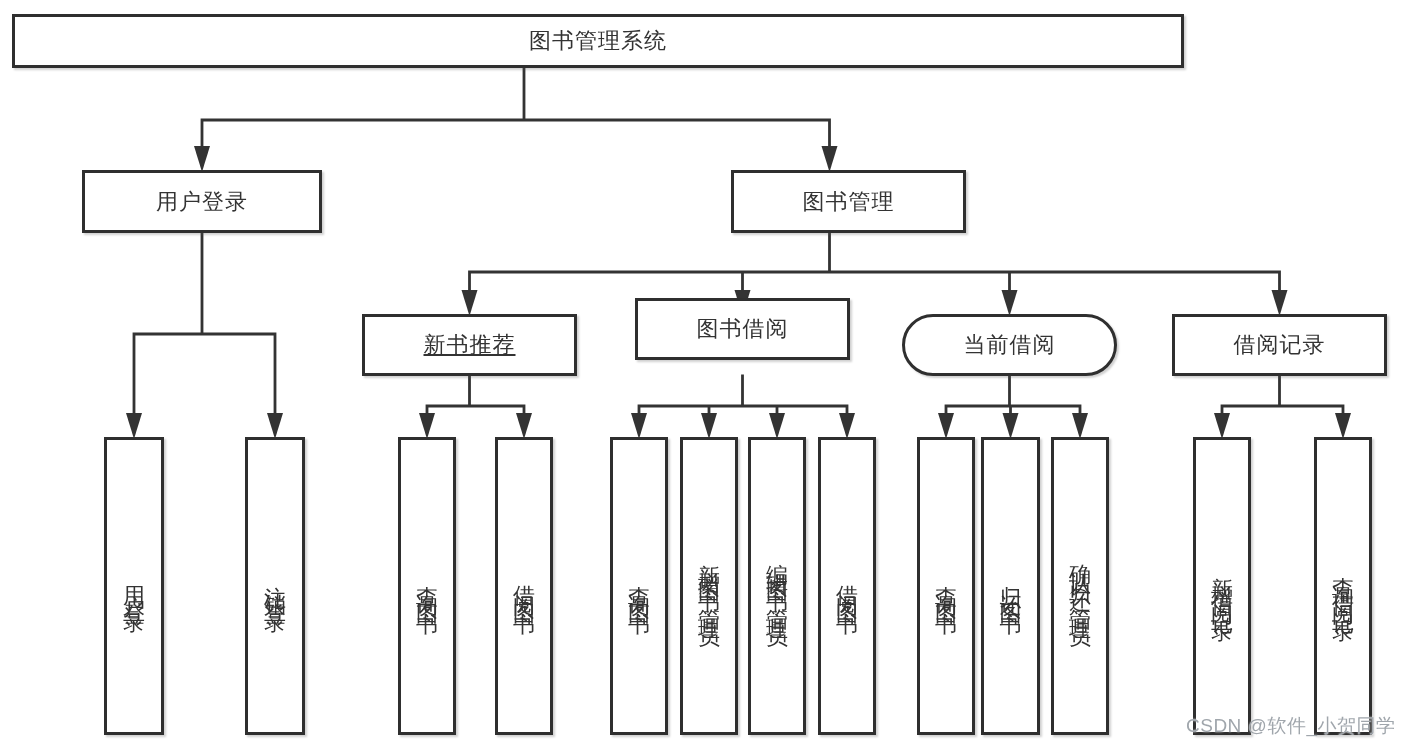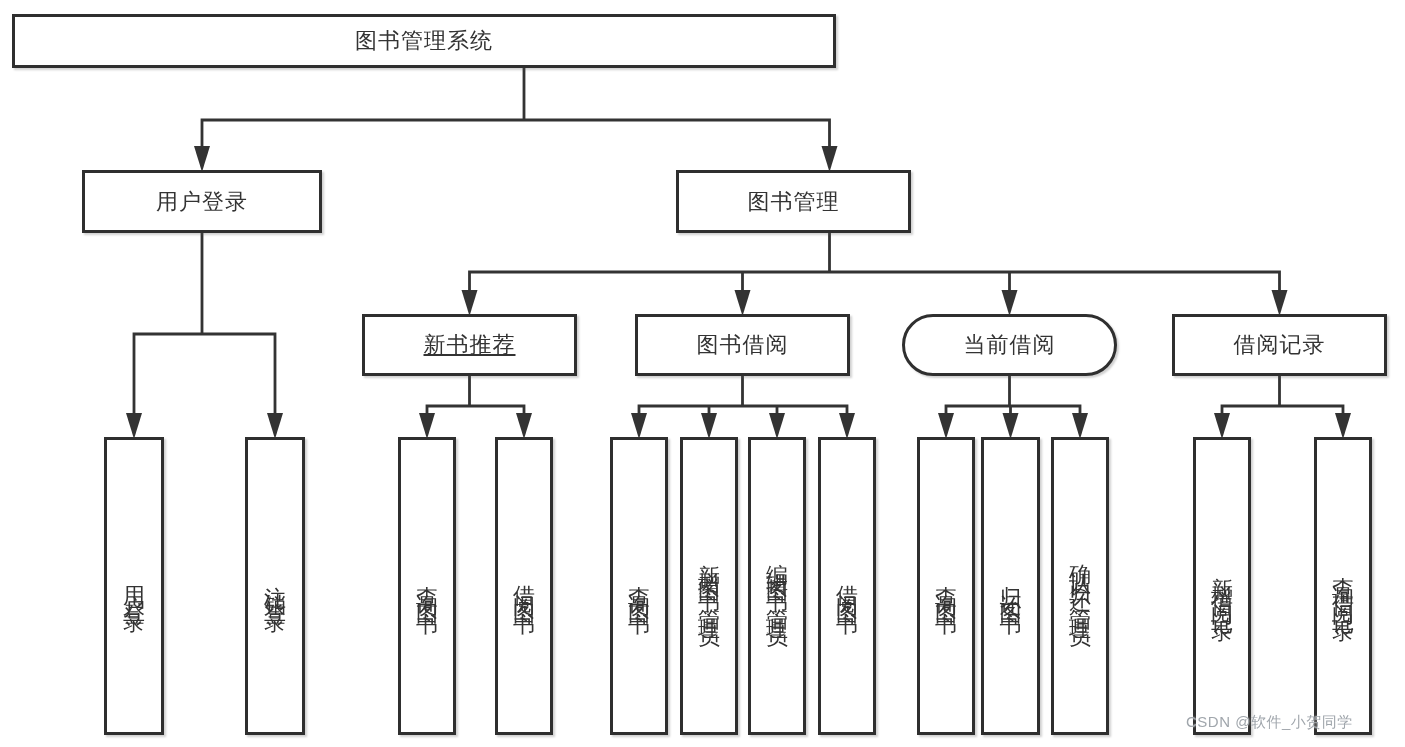--- a/index.html
+++ b/index.html
@@ -30,21 +30,21 @@
   .node.v span{
     writing-mode:vertical-rl;
     text-orientation:mixed;
     font-size:22px;
     letter-spacing:9px;
     line-height:1;
   }
   #watermark{
     position:absolute;
     left:1186px;top:713px;
-    font-size:15px;
+    font-size:19px;
     color:var(--wm,#a0a6ac);
     z-index:5;
     white-space:nowrap;
     letter-spacing:0.5px;
     text-shadow:0 0 2px #ffffff;
   }
 </style>
 </head>
 <body>
 
@@ -71,33 +71,33 @@
       <path d="M847 439 L839 413 L855 413 Z" fill="#333333"></path>
       <path d="M1009.5 376 V406 M946 406 H1080 M946 406 V419 M1010.5 406 V419 M1080 406 V419" fill="none" stroke="#333333" stroke-width="2.8" stroke-linecap="square"></path>
       <path d="M946 439 L938 413 L954 413 Z" fill="#333333"></path>
       <path d="M1010.5 439 L1002.5 413 L1018.5 413 Z" fill="#333333"></path>
       <path d="M1080 439 L1072 413 L1088 413 Z" fill="#333333"></path>
       <path d="M1279.5 376 V406 M1222 406 H1343 M1222 406 V419 M1343 406 V419" fill="none" stroke="#333333" stroke-width="2.8" stroke-linecap="square"></path>
       <path d="M1222 439 L1214 413 L1230 413 Z" fill="#333333"></path>
       <path d="M1343 439 L1335 413 L1351 413 Z" fill="#333333"></path>
     </svg>
   <div id="nodes">
-      <div class="node h" style="left: 12px; top: 14px; width: 824px; height: 54px;">
+      <div class="node h" style="left: 12px; top: 14px; width: 1172px; height: 54px;">
         <span>图书管理系统</span>
       </div>
       <div class="node h" style="left: 82px; top: 170px; width: 240px; height: 63px;">
         <span>用户登录</span>
       </div>
-      <div class="node h" style="left: 676px; top: 170px; width: 235px; height: 63px;">
+      <div class="node h" style="left: 731px; top: 170px; width: 235px; height: 63px;">
         <span>图书管理</span>
       </div>
       <div class="node h" style="left: 362px; top: 314px; width: 215px; height: 62px; text-decoration: underline;">
         <span>新书推荐</span>
       </div>
-      <div class="node h" style="left: 635px; top: 314px; width: 215px; height: 62px;">
+      <div class="node h" style="left: 635px; top: 298px; width: 215px; height: 62px;">
         <span>图书借阅</span>
       </div>
       <div class="node h" style="left: 902px; top: 314px; width: 215px; height: 62px; border-radius: 31px;">
         <span>当前借阅</span>
       </div>
       <div class="node h" style="left: 1172px; top: 314px; width: 215px; height: 62px;">
         <span>借阅记录</span>
       </div>
       <div class="node v" style="left: 104px; top: 437px; width: 60px; height: 298px;">
         <span>用户登录</span>

